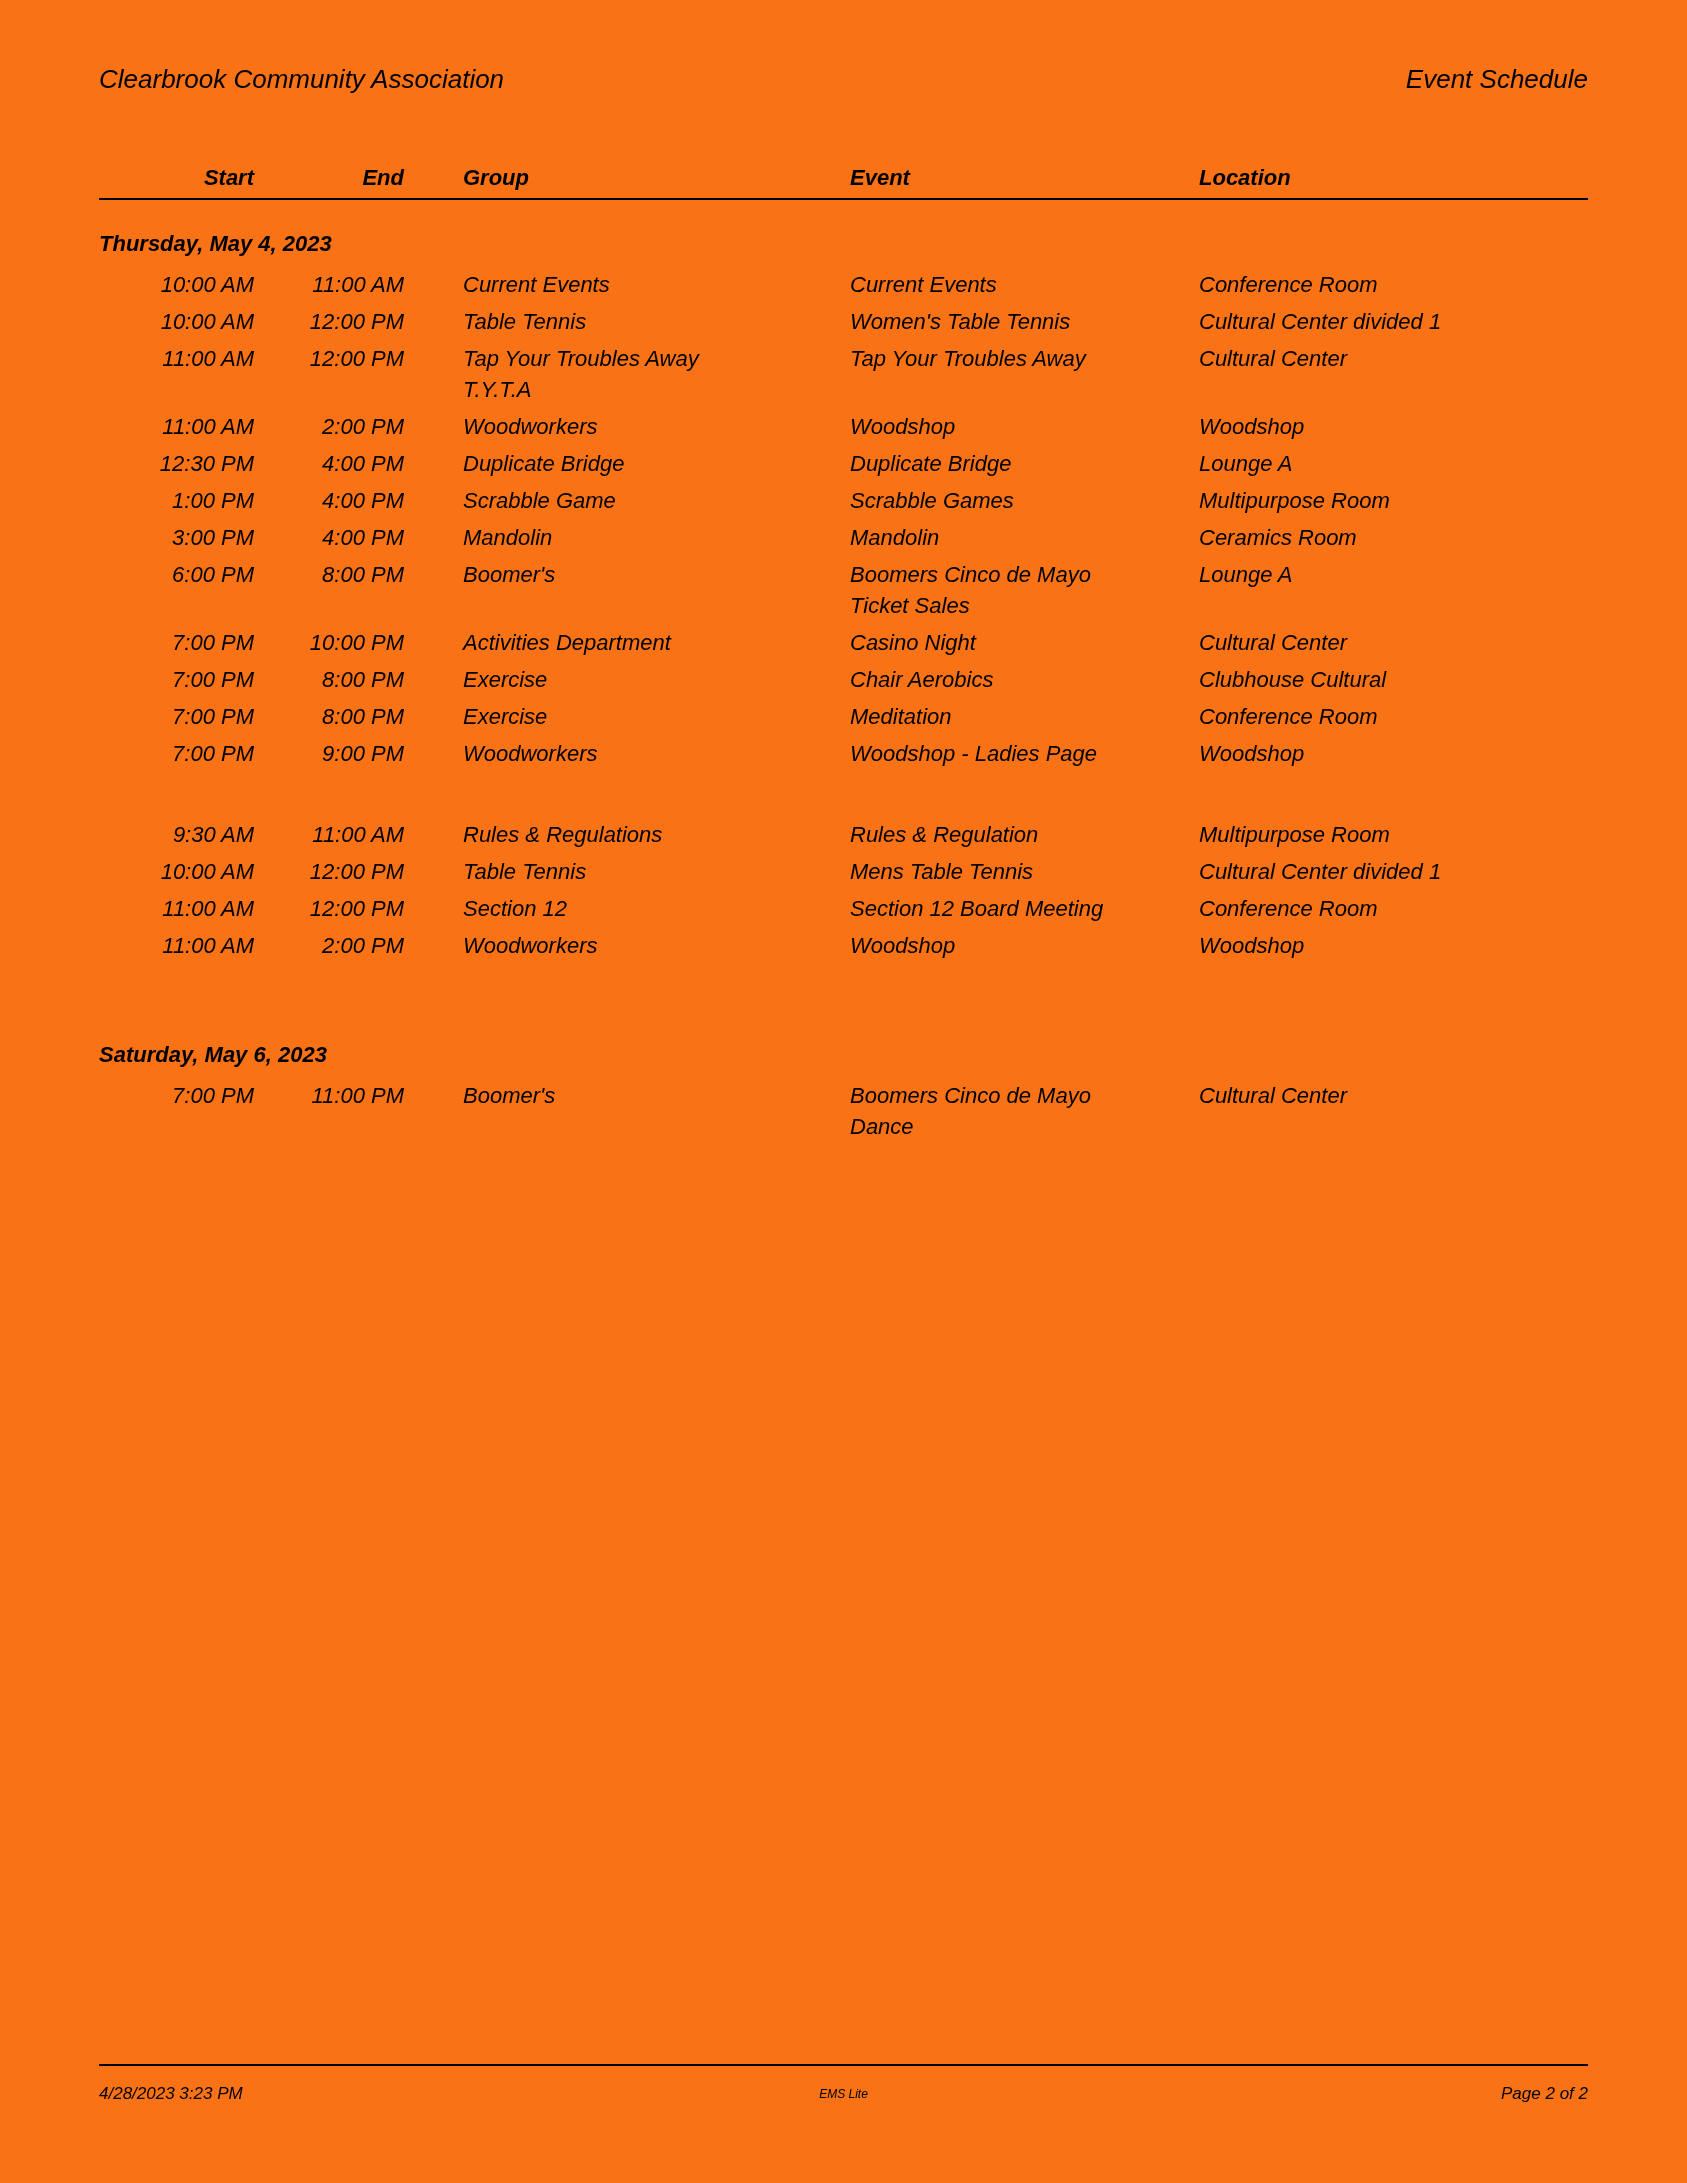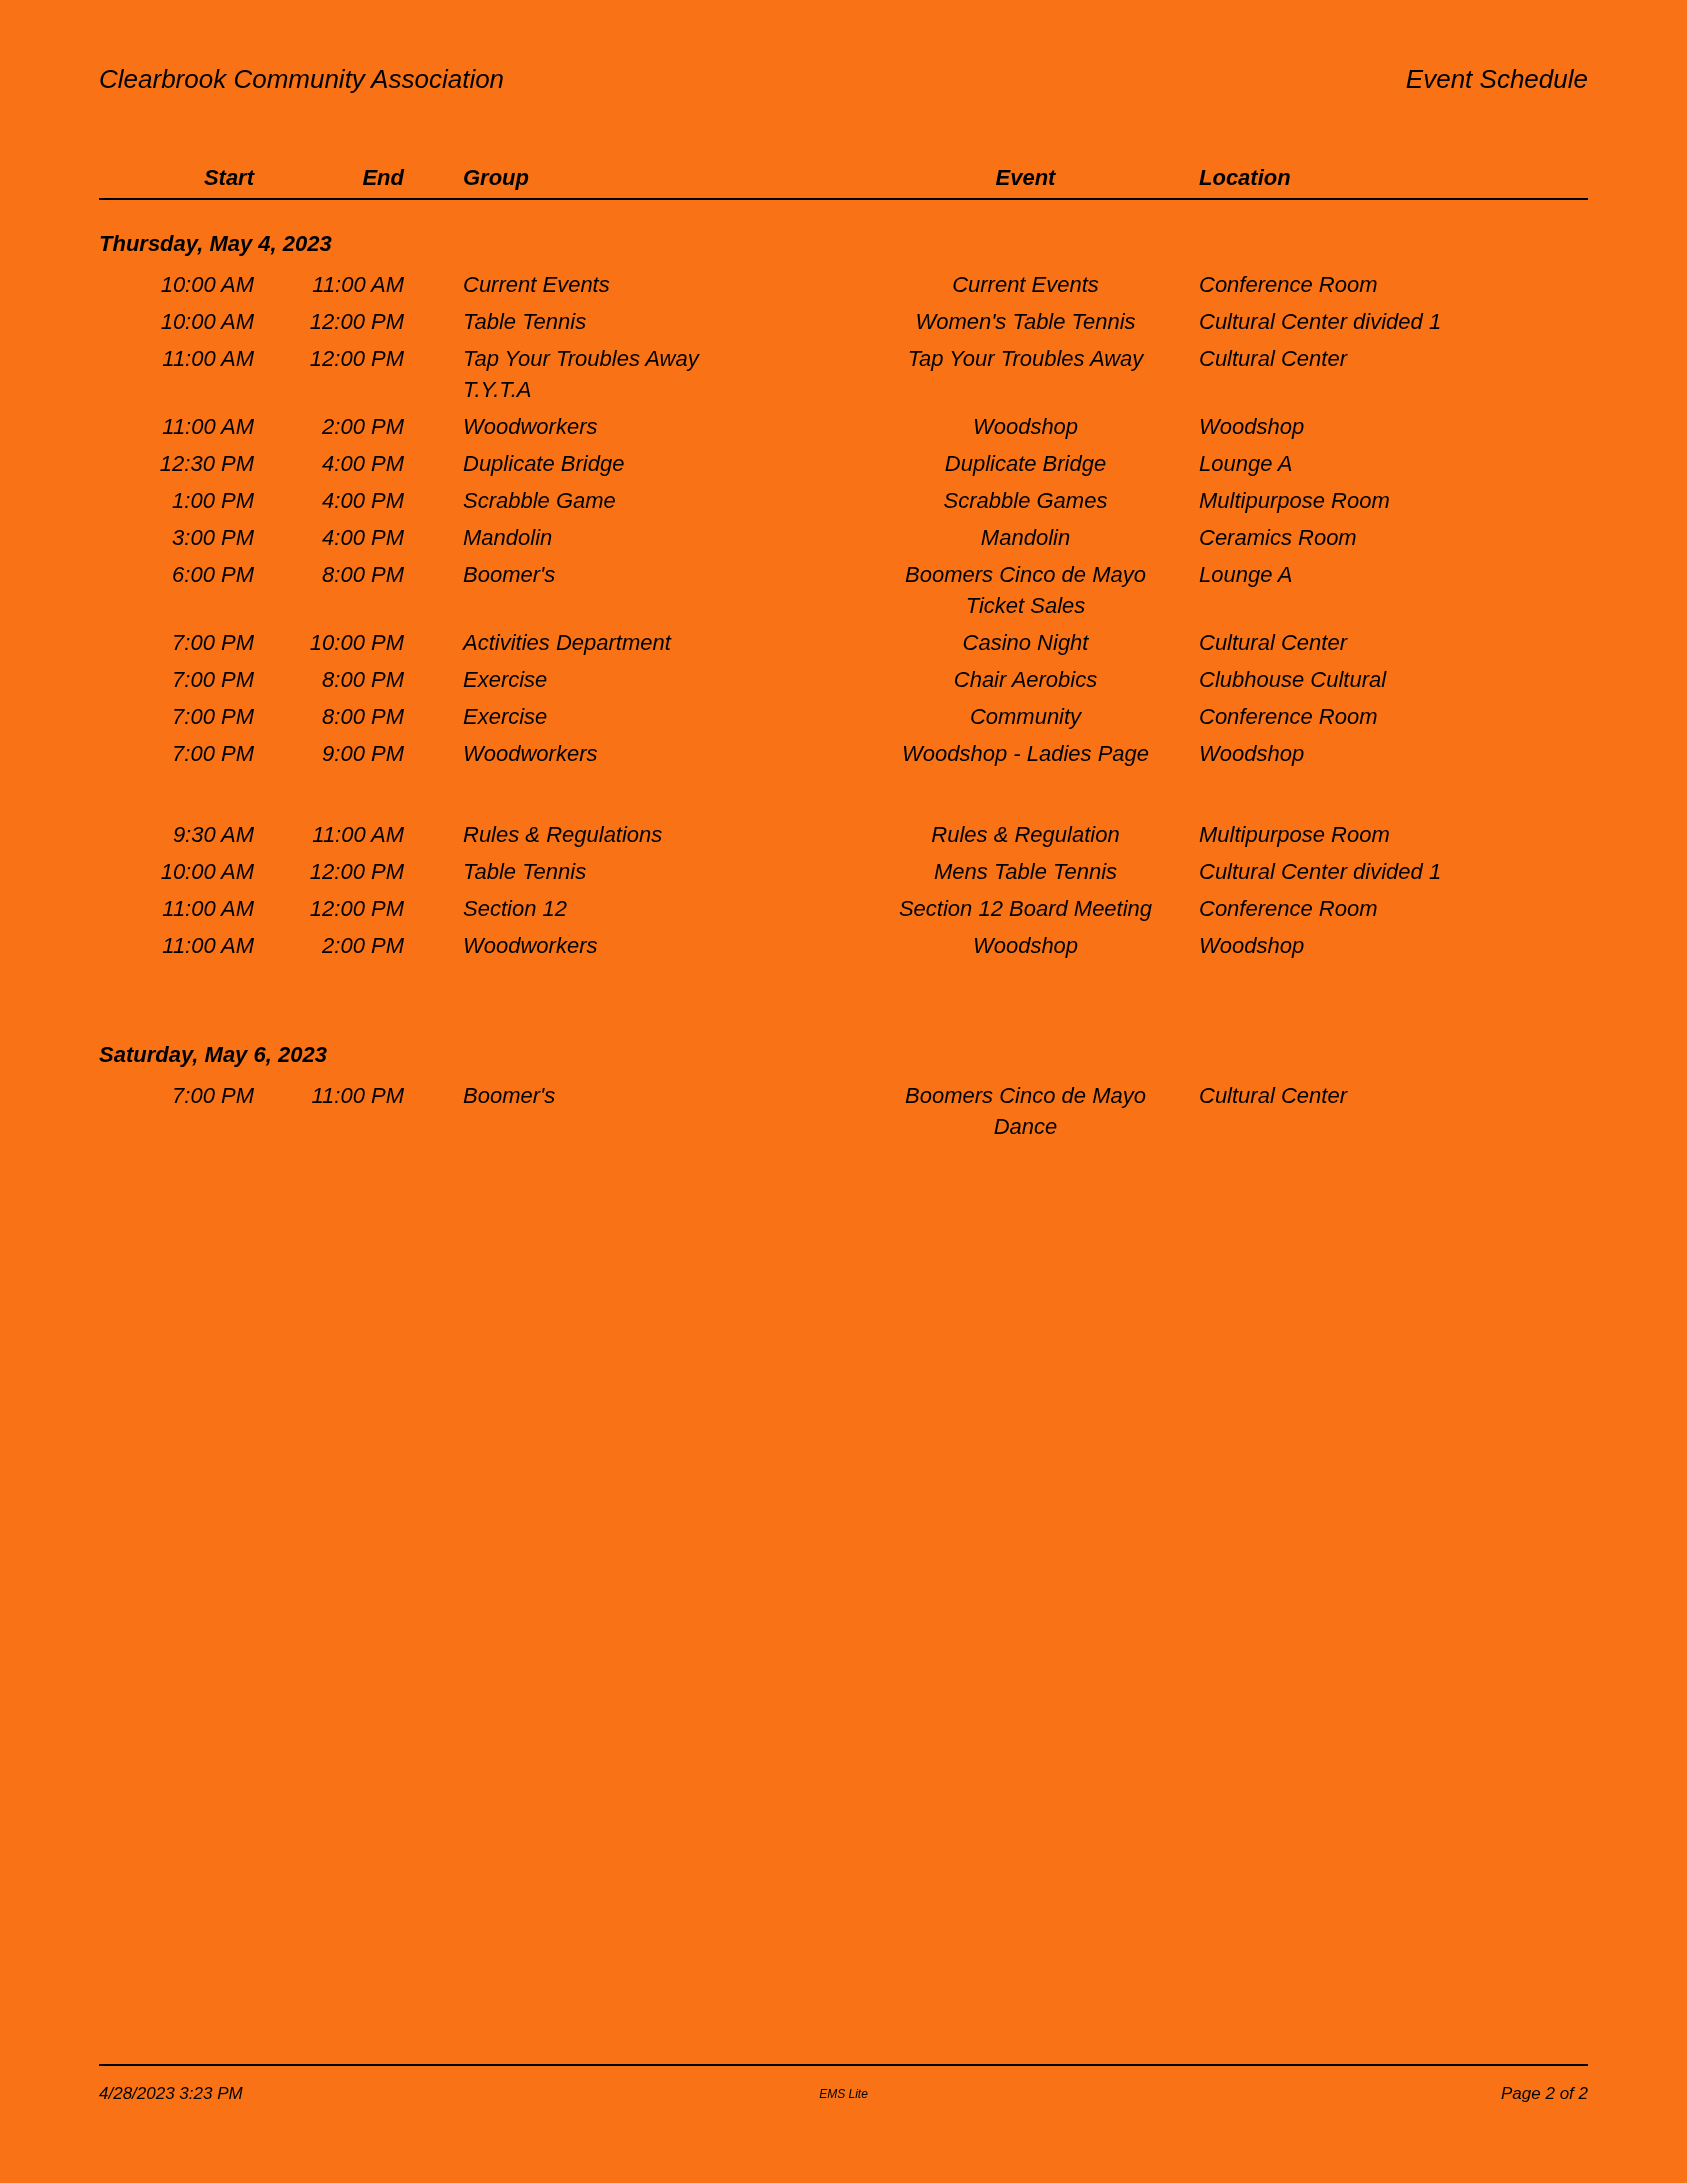--- a/index.html
+++ b/index.html
@@ -63,21 +63,21 @@
     top: 0;
   }
   .col-head-row .cell {
     font-weight: bold;
   }
 
   
   .c-start  { left: 0px;    width: 155px; text-align: right; }
   .c-end    { left: 169px;  width: 136px; text-align: right; }
   .c-group  { left: 364px;  width: 351px; text-align: left;  }
-  .c-event  { left: 751px; width: 351px; text-align: center;  }
+  .c-event  { left: 751px; width: 351px; text-align: left;  }
   .c-loc    { left: 1100px; width: 389px; text-align: left;  }
 
   .day-group {
     position: relative;
   }
   .day-heading {
     font-size: 22px;
     line-height: 28px;
     font-weight: bold;
     padding-top: 30px;
@@ -230,21 +230,21 @@
               <div class="cell c-end wrap">8:00 PM</div>
               <div class="cell c-group wrap">Exercise</div>
               <div class="cell c-event wrap">Chair Aerobics</div>
               <div class="cell c-loc wrap">Clubhouse Cultural</div>
               <div class="row-spacer" style="white-space: pre-line; line-height: 31px; padding-bottom: 6px;">X</div>
             </div>
             <div class="event-row">
               <div class="cell c-start wrap">7:00 PM</div>
               <div class="cell c-end wrap">8:00 PM</div>
               <div class="cell c-group wrap">Exercise</div>
-              <div class="cell c-event wrap">Community</div>
+              <div class="cell c-event wrap">Meditation</div>
               <div class="cell c-loc wrap">Conference Room</div>
               <div class="row-spacer" style="white-space: pre-line; line-height: 31px; padding-bottom: 6px;">X</div>
             </div>
             <div class="event-row">
               <div class="cell c-start wrap">7:00 PM</div>
               <div class="cell c-end wrap">9:00 PM</div>
               <div class="cell c-group wrap">Woodworkers</div>
               <div class="cell c-event wrap">Woodshop - Ladies Page</div>
               <div class="cell c-loc wrap">Woodshop</div>
               <div class="row-spacer" style="white-space: pre-line; line-height: 31px; padding-bottom: 6px;">X</div>

